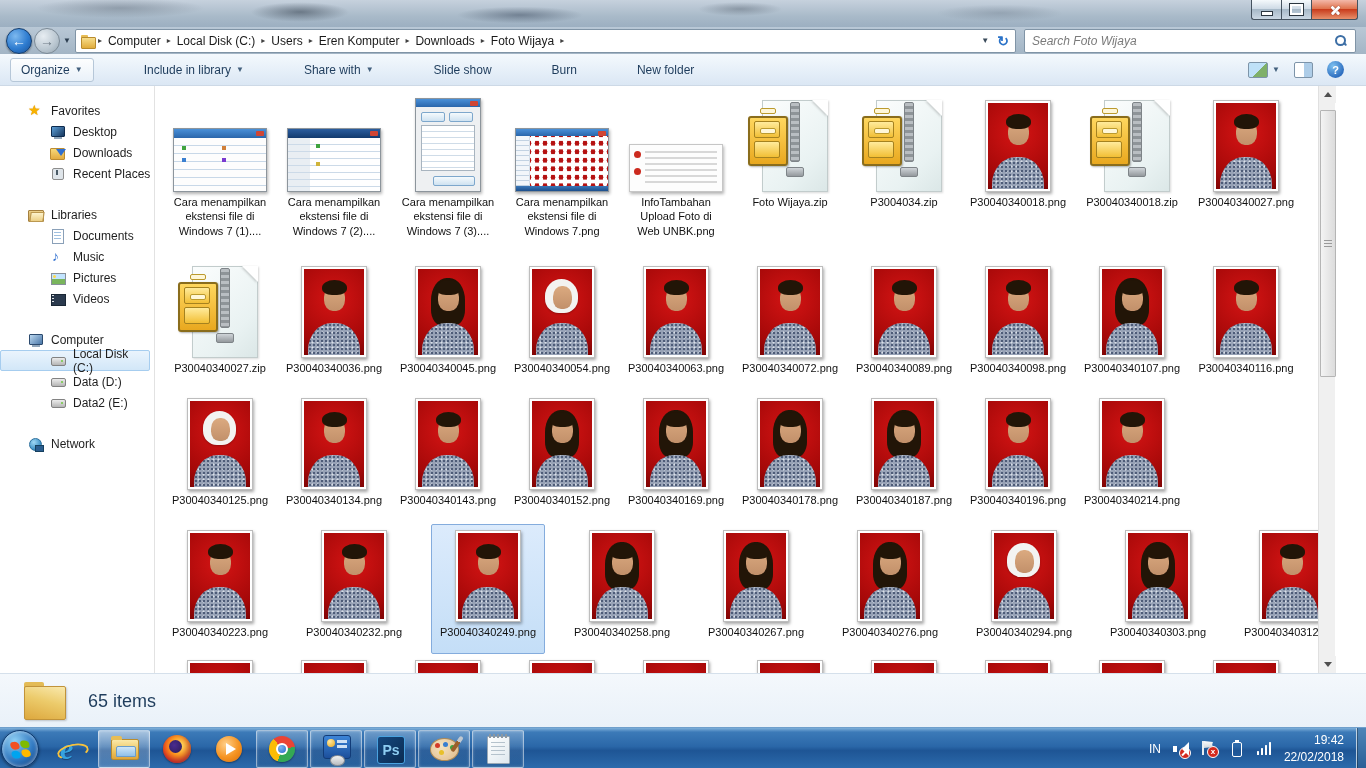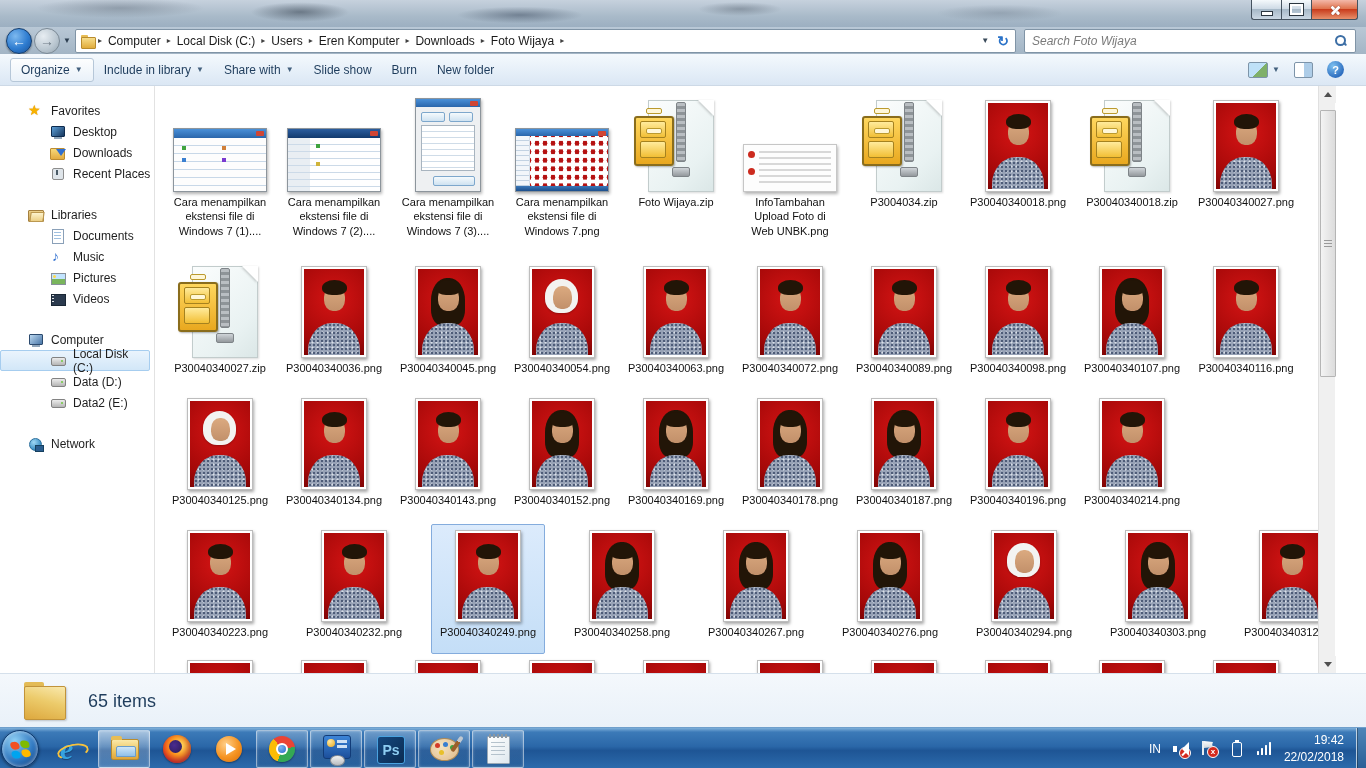--- a/index.html
+++ b/index.html
@@ -43,21 +43,21 @@
   .crumb-sep{font-size:8px;color:#404040;padding:0 1px;}
   .addr-dd{font-size:8px;color:#3a4a5a;padding:0 6px;}
   .addr-refresh{color:#2a72c8;font-size:14px;padding:0 6px 0 2px;font-weight:bold;}
   .searchbox{width:330px;height:22px;background:#fff;border:1px solid #8094a6;border-radius:2px;display:flex;align-items:center;margin-right:10px;flex:none;}
   .search-ph{flex:1;font-size:12px;font-style:italic;color:#7a7a7a;padding-left:7px;}
   .mag{width:13px;height:13px;position:relative;margin-right:8px;}
   .mag::before{content:"";position:absolute;left:1px;top:1px;width:7px;height:7px;border:2px solid #3c6ea5;border-radius:50%;}
   .mag::after{content:"";position:absolute;left:9px;top:9px;width:4px;height:2px;background:#3c6ea5;transform:rotate(45deg);border-radius:1px;}
 
   
-  .toolbar{position:absolute;left:0;top:54px;width:1366px;height:31px;background:linear-gradient(180deg,#f4f9fd,#e7f0f9 50%,#dbe7f4);border-bottom:1px solid #cdd9e6;display:flex;align-items:center;font-size:12px;color:#1e3c5c;}
+  .toolbar{position:absolute;left:0;top:54px;width:1366px;height:31px;background:linear-gradient(180deg,#f4f9fd,#e7f0f9 50%,#dbe7f4);border-bottom:1px solid #cdd9e6;display:flex;align-items:center;font-size:12px;color:#1e3c5c;gap:40px;}
   .tb-item{padding:4px 10px;display:flex;align-items:center;gap:5px;cursor:default;}
   .tb-organize{border:1px solid #b6c7d8;border-radius:3px;background:linear-gradient(180deg,#fdfefe,#e9f1f9);margin-left:10px;}
   .caret{font-size:8px;color:#44617e;}
   .tb-right{margin-left:auto;display:flex;align-items:center;gap:14px;margin-right:22px;}
   .views-ic{width:18px;height:14px;border:1px solid #7d94a9;border-radius:2px;background:linear-gradient(135deg,#bfe1f8 0 55%,#7fb069 55%);}
   .pane-ic{width:17px;height:14px;border:1px solid #7d94a9;border-radius:2px;background:linear-gradient(90deg,#ffffff 0 55%,#aecde8 55%);}
   .help-ic{width:17px;height:17px;border-radius:50%;background:radial-gradient(circle at 35% 30%,#7cc0f0,#2f6fc0 70%);color:#fff;font-size:11px;font-weight:bold;display:flex;align-items:center;justify-content:center;}
 
   
   .bodyarea{position:absolute;left:0;top:86px;width:1366px;height:587px;display:flex;}
@@ -416,35 +416,35 @@
                 <div class="sh-head"></div>
                 <div class="sh-side"></div>
                 <div class="sh-grid"></div>
                 <div class="sh-foot"></div>
               </div>
             </div>
             <div class="lbl words">Cara menampilkan ekstensi file di Windows 7.png</div>
           </div>
           <div class="tile">
             <div class="thumb">
+              <div class="shot sinfo"></div>
+            </div>
+            <div class="lbl words">InfoTambahan Upload Foto di Web UNBK.png</div>
+          </div>
+          <div class="tile">
+            <div class="thumb">
               <div class="zipicon">
                 <div class="zip-page"></div>
                 <div class="zip-cab"></div>
                 <div class="zip-slot1"></div>
                 <div class="zip-slot2"></div>
                 <div class="zipper"></div>
               </div>
             </div>
             <div class="lbl oneline">Foto Wijaya.zip</div>
-          </div>
-          <div class="tile">
-            <div class="thumb">
-              <div class="shot sinfo"></div>
-            </div>
-            <div class="lbl words">InfoTambahan Upload Foto di Web UNBK.png</div>
           </div>
           <div class="tile">
             <div class="thumb">
               <div class="zipicon">
                 <div class="zip-page"></div>
                 <div class="zip-cab"></div>
                 <div class="zip-slot1"></div>
                 <div class="zip-slot2"></div>
                 <div class="zipper"></div>
               </div>

